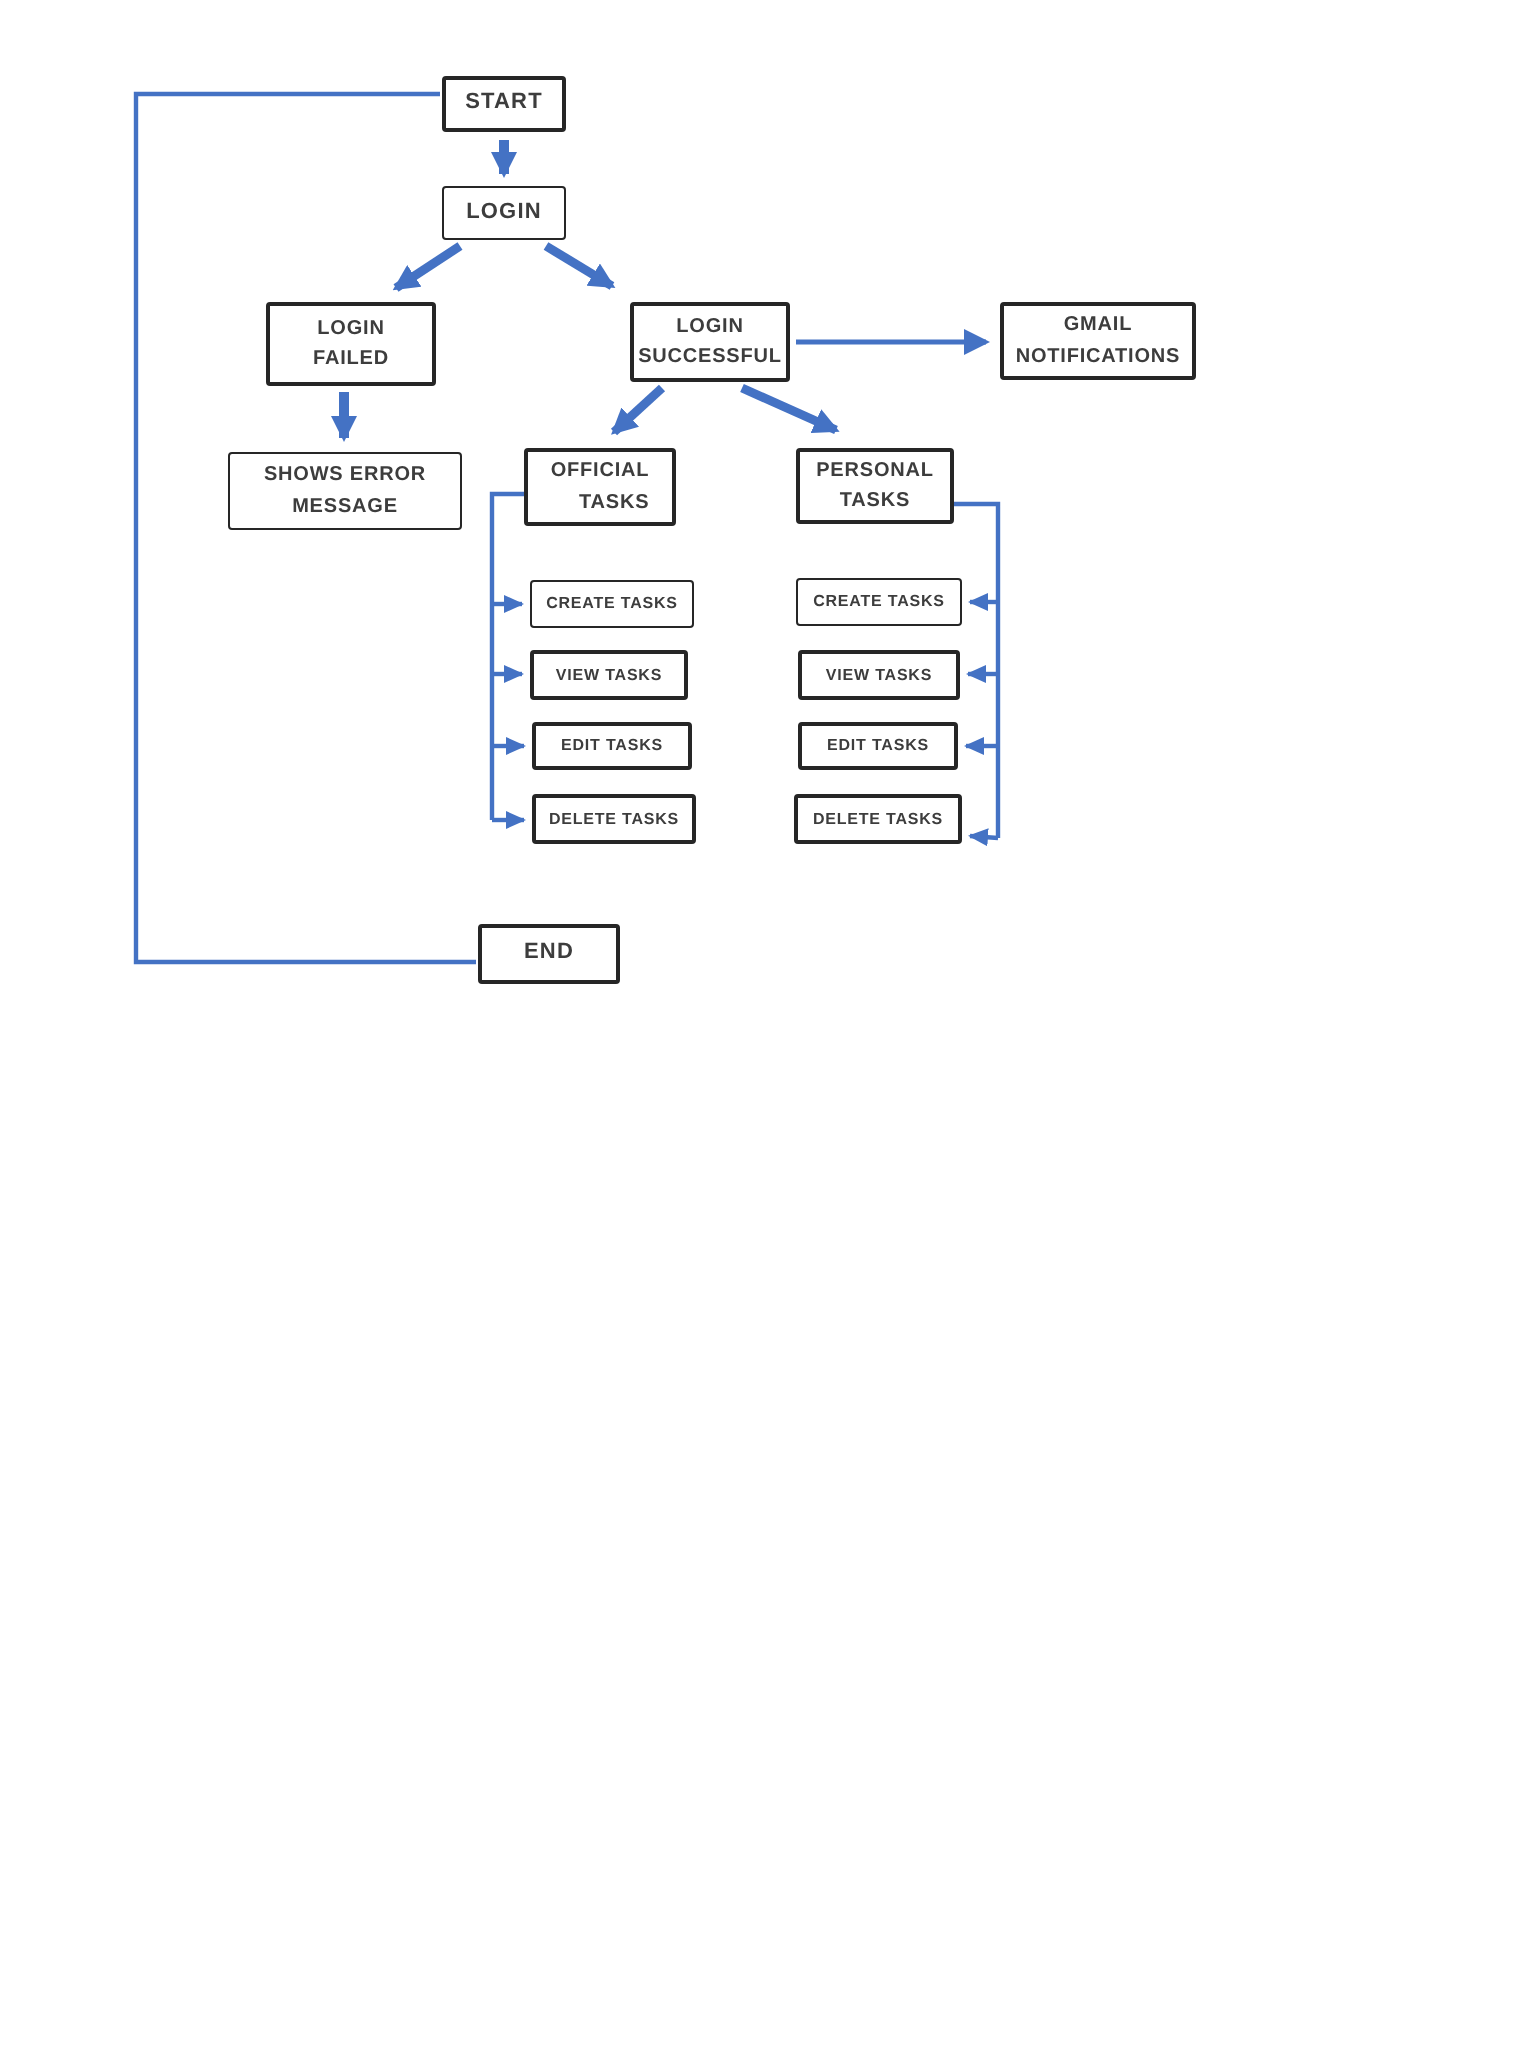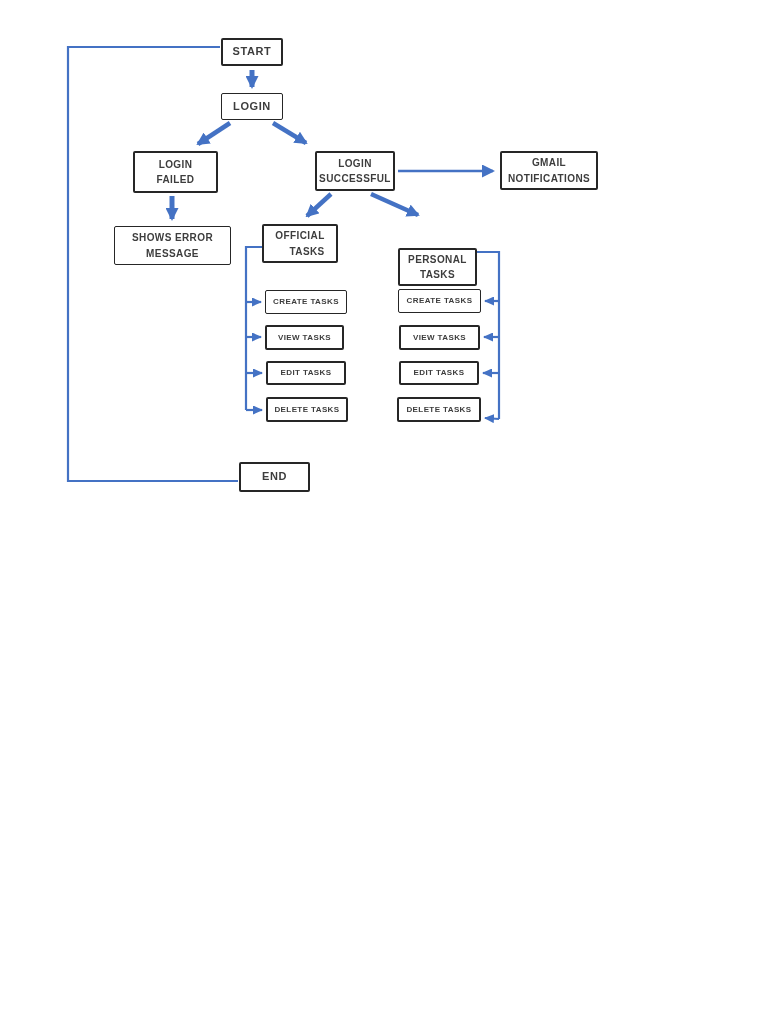--- a/index.html
+++ b/index.html
@@ -48,21 +48,21 @@
   .b3  { border-width: 2.5px; }
 
   
   #n-start   { left:221px; top:38px;  width:62px;  height:28px; }
   #n-login   { left:221px; top:93px;  width:62px;  height:27px; }
   #n-failed  { left:133px; top:151px; width:85px;  height:42px; }
   #n-success { left:315px; top:151px; width:80px;  height:40px; }
   #n-gmail   { left:500px; top:151px; width:98px;  height:39px; }
   #n-error   { left:114px; top:226px; width:117px; height:39px; }
   #n-official{ left:262px; top:224px; width:76px;  height:39px;text-align:right; }
-  #n-personal{ left:398px; top:224px; width:79px;  height:38px;margin-top:24px; }
+  #n-personal{ left:398px; top:224px; width:79px;  height:38px; }
   #n-lcreate { left:265px; top:290px; width:82px;  height:24px; }
   #n-lview   { left:265px; top:325px; width:79px;  height:25px; }
   #n-ledit   { left:266px; top:361px; width:80px;  height:24px; }
   #n-ldelete { left:266px; top:397px; width:82px;  height:25px; }
   #n-rcreate { left:398px; top:289px; width:83px;  height:24px; }
   #n-rview   { left:399px; top:325px; width:81px;  height:25px; }
   #n-redit   { left:399px; top:361px; width:80px;  height:24px; }
   #n-rdelete { left:397px; top:397px; width:84px;  height:25px; }
   #n-end     { left:239px; top:462px; width:71px;  height:30px;text-align:right; }
 </style>

